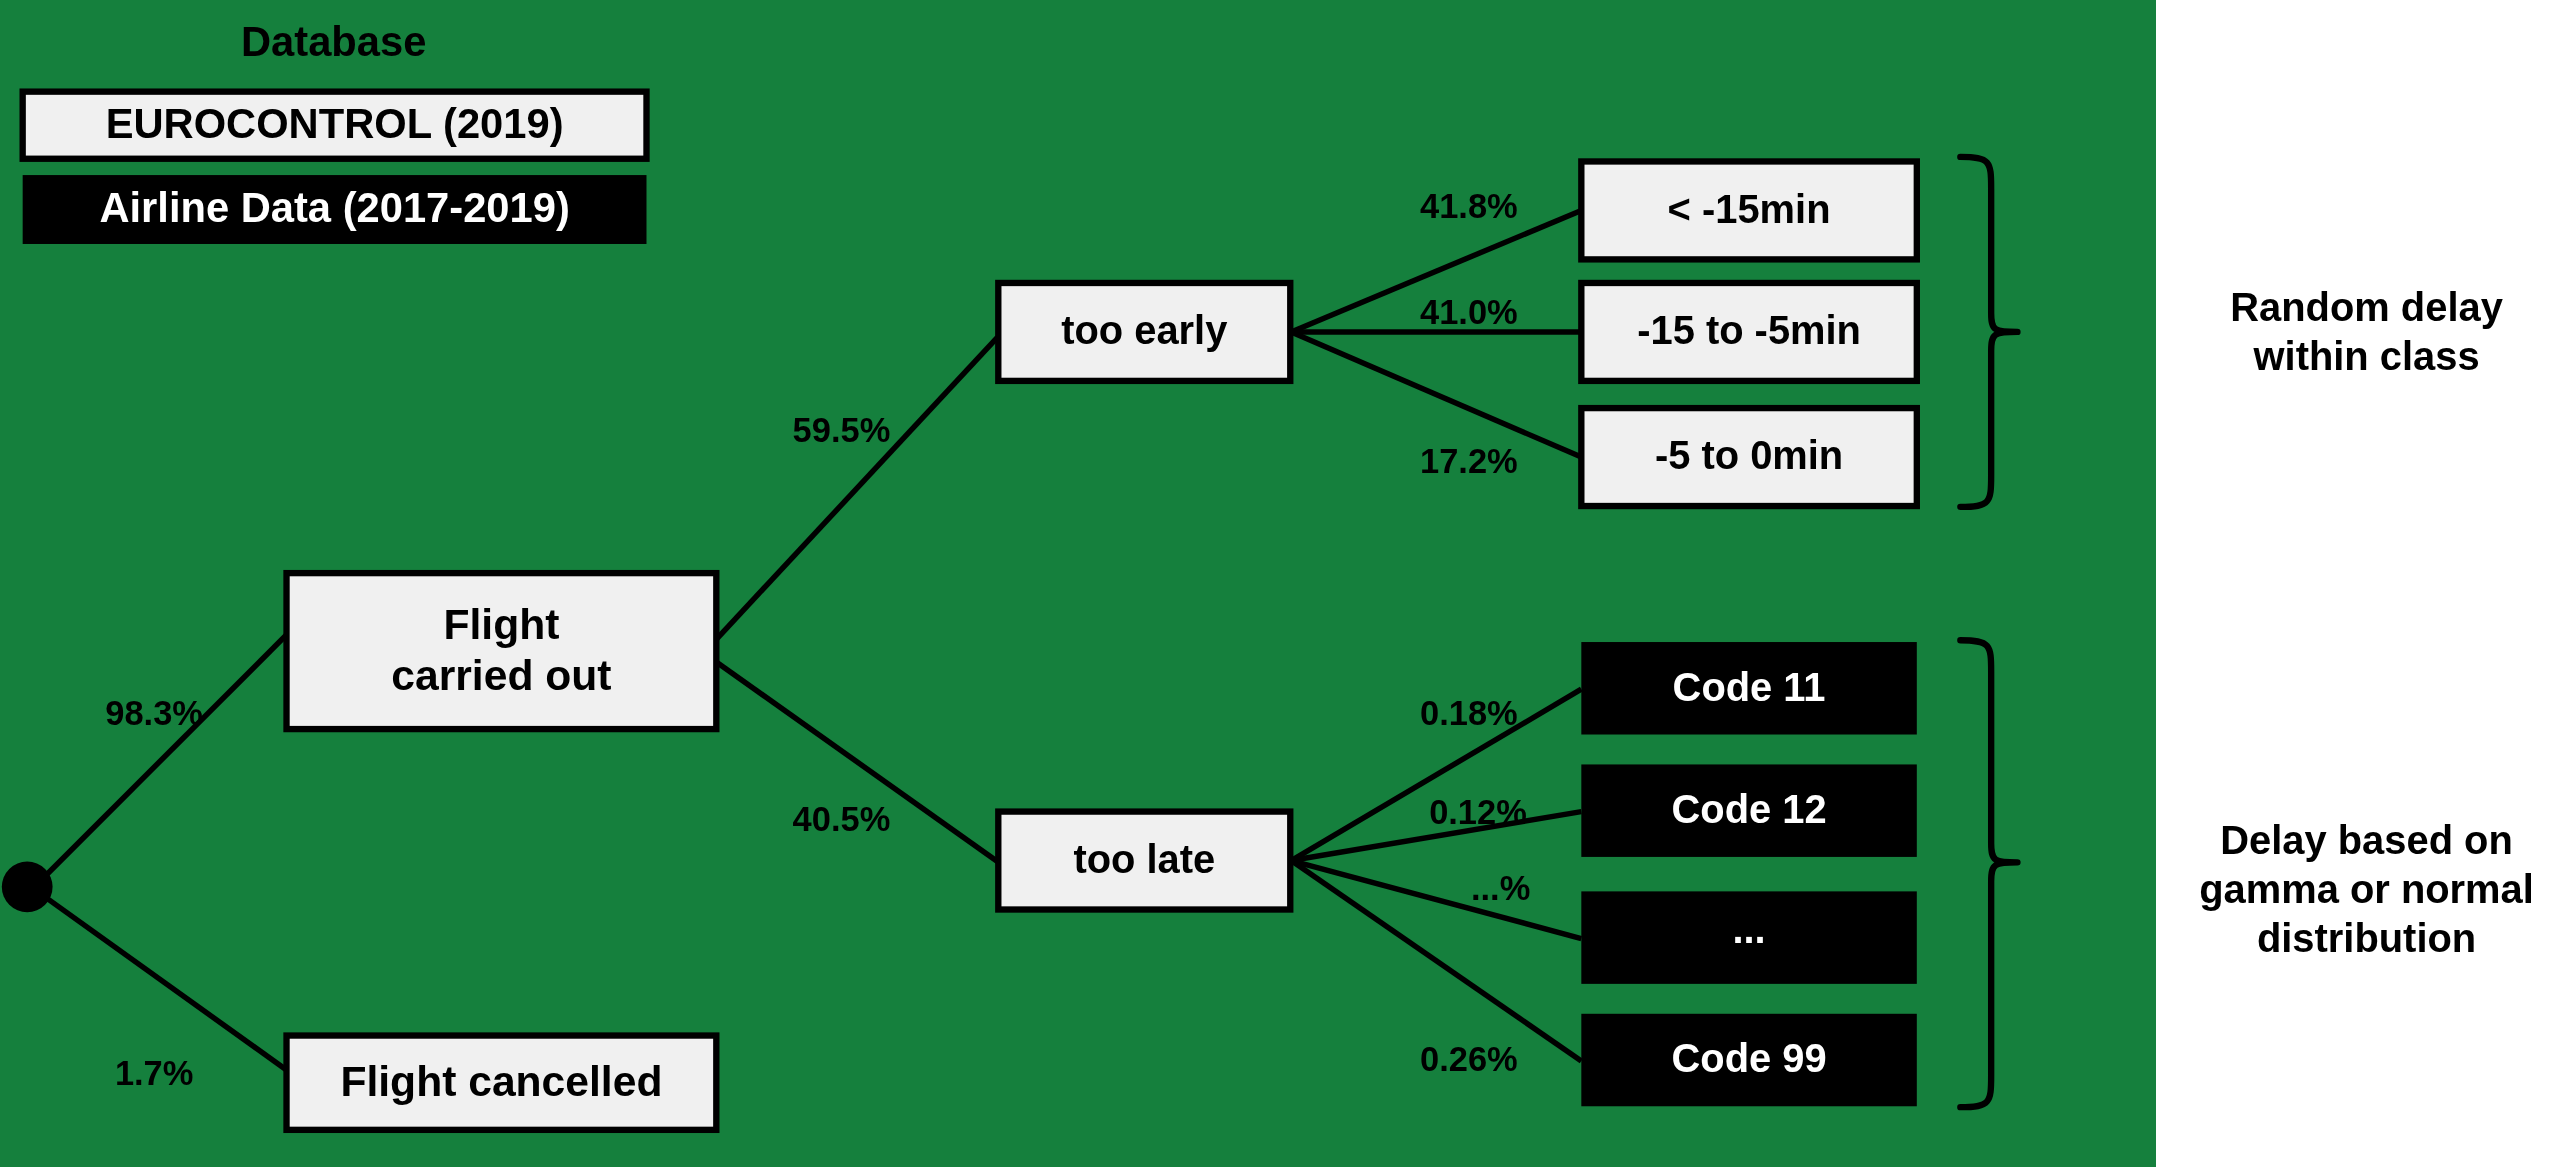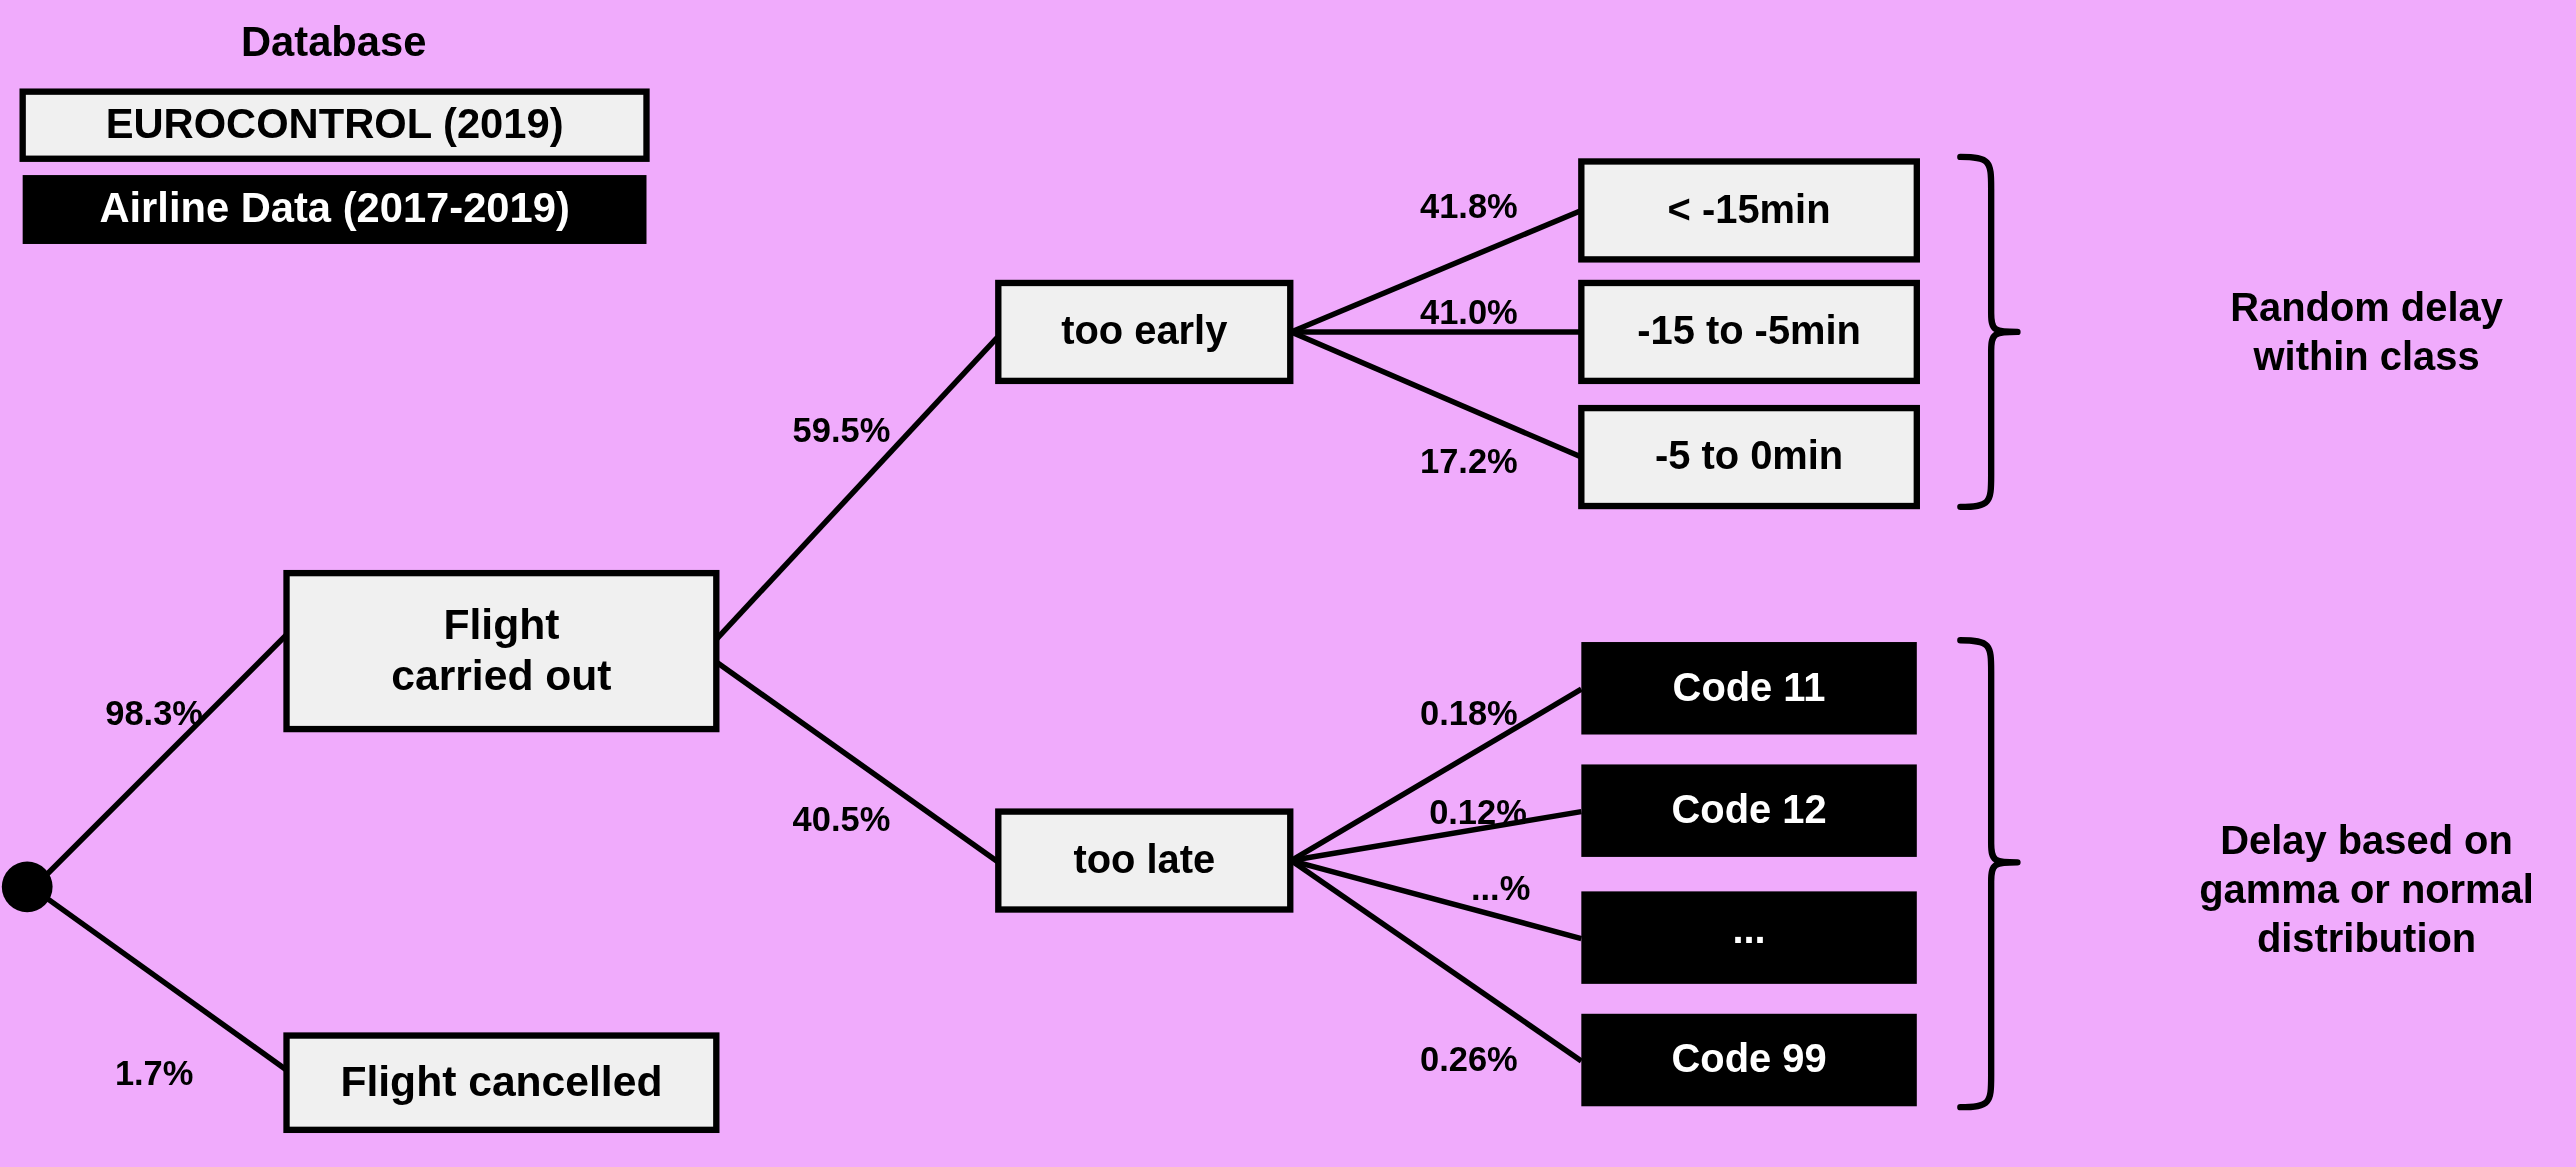--- a/index.html
+++ b/index.html
@@ -9,23 +9,23 @@
     background: #ffffff;
   }
   body {
     width: 2576px;
     height: 1168px;
     font-family: "Liberation Sans", sans-serif;
     overflow: hidden;
   }
   #diagram-root {
     position: relative;
-    width: 2576px;
+    width: 2156px;
     height: 1168px;
-    background: #f0abfc;
+    background: #15803d;
   }
   svg#tree-svg {
     position: absolute;
     top: 0;
     left: 0;
     width: 2576px;
     height: 1168px;
   }
   .node-box-fill-light { fill: #f0f0f0; stroke: #000000; stroke-width: 7; }
   .node-box-fill-dark  { fill: #000000; stroke: #000000; stroke-width: 0; }

